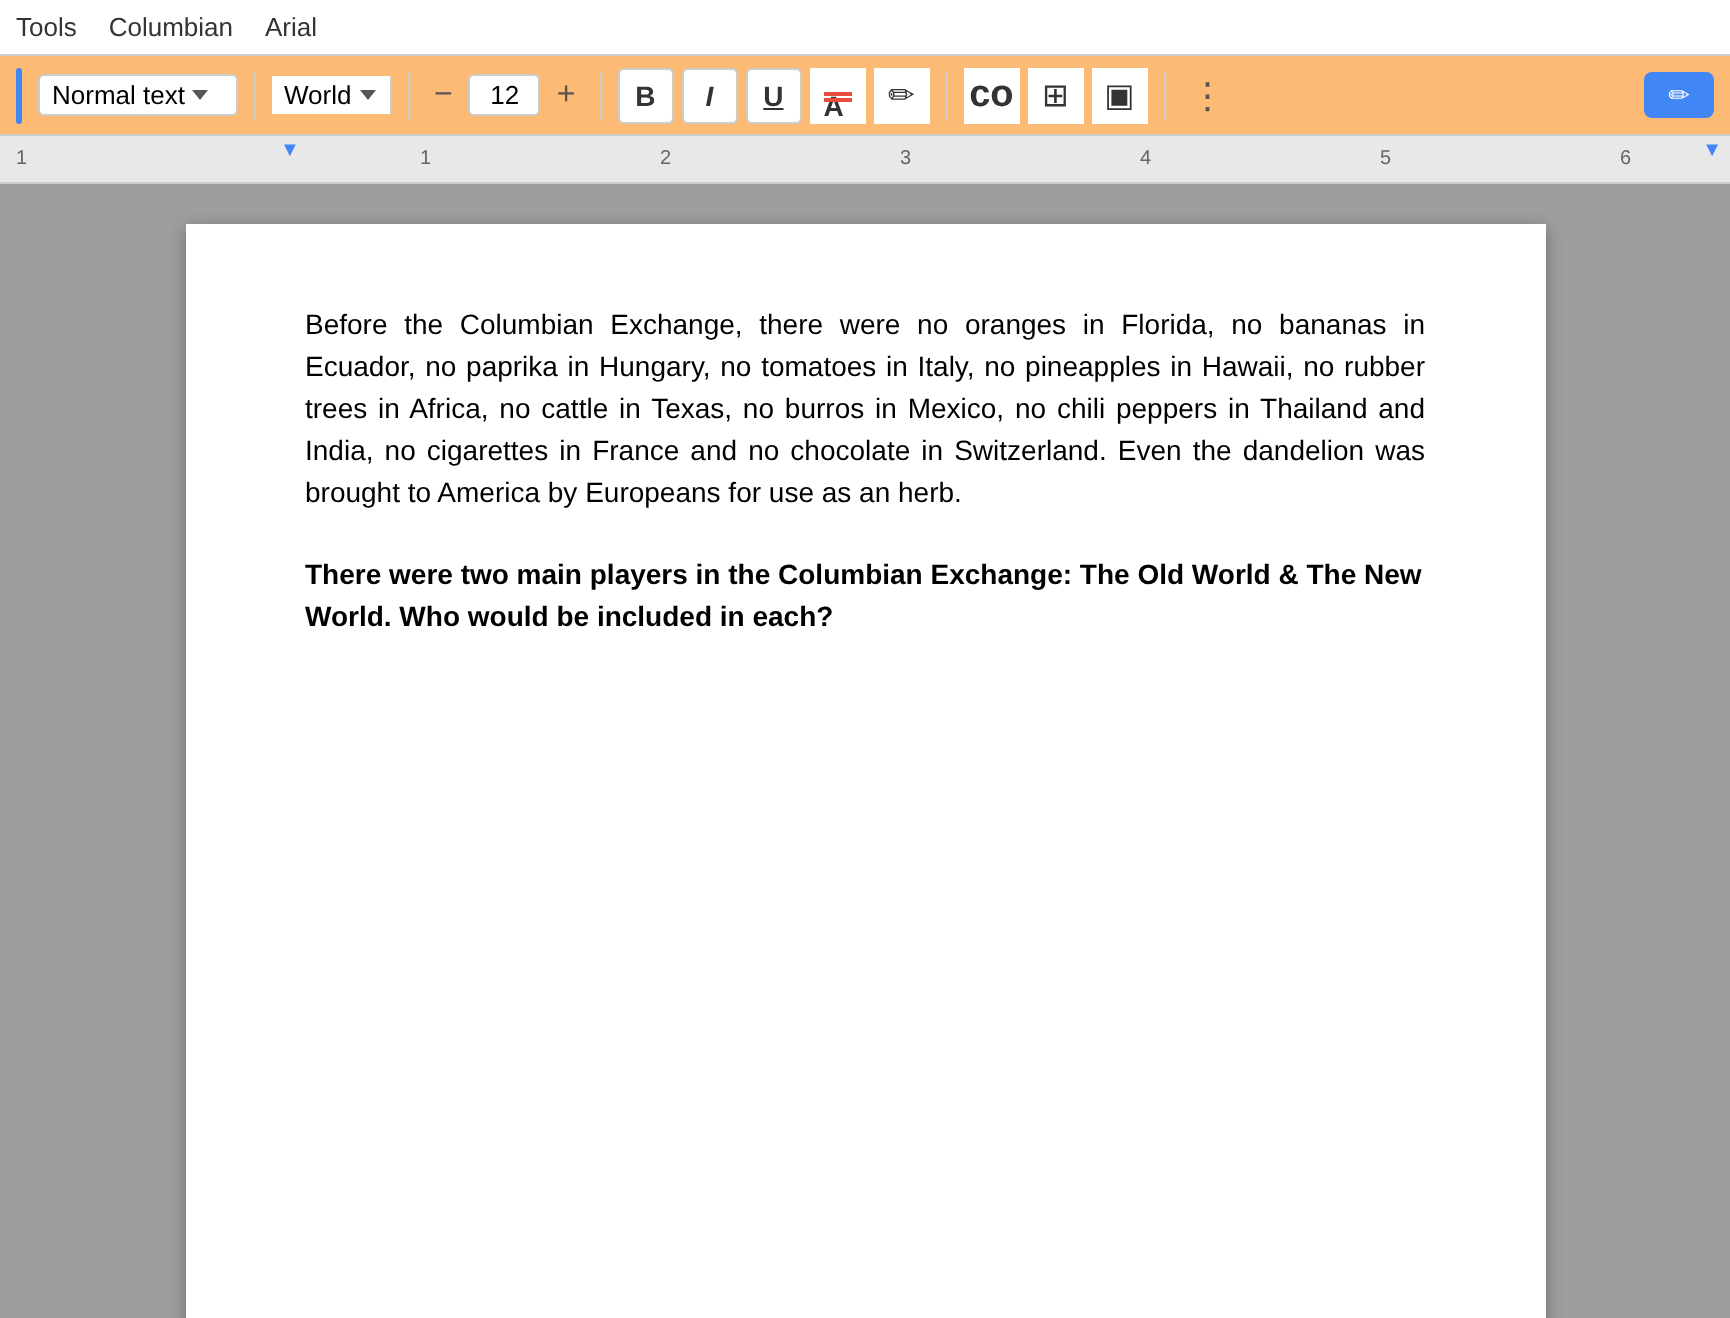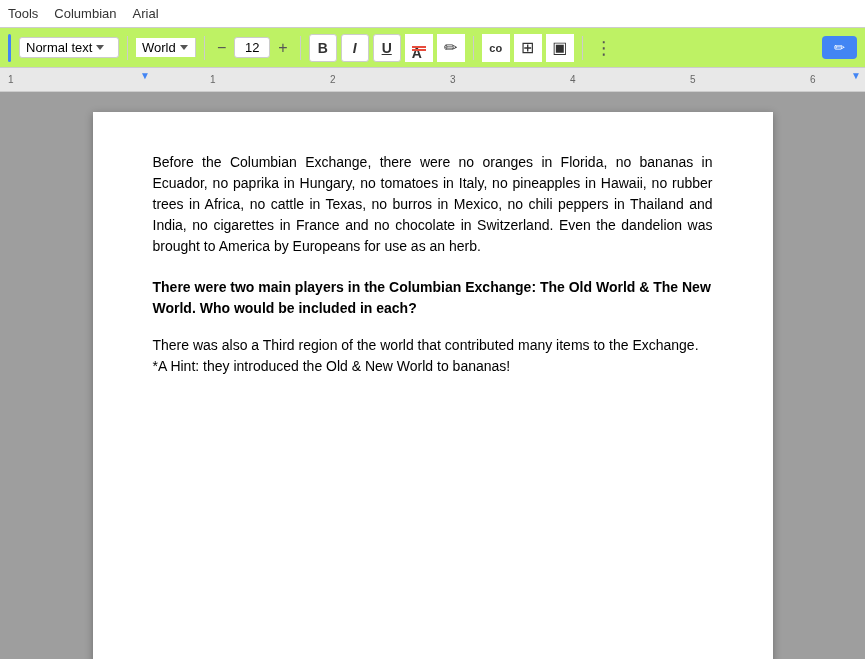--- a/index.html
+++ b/index.html
@@ -25,21 +25,21 @@
     .menu-item {
       font-size: 13px;
       cursor: pointer;
       color: #333;
     }
 
     
     .toolbar {
       display: flex;
       align-items: center;
-      background: #bef264;
+      background: #fdba74;
       padding: 4px 8px;
       border-bottom: 1px solid #ccc;
       gap: 4px;
       height: 40px;
     }
     .toolbar-separator {
       width: 1px;
       height: 24px;
       background: #ccc;
       margin: 0 4px;
@@ -298,21 +298,21 @@
     </div>
   </div>
 
   <div class="toolbar-btn-plain">
     <span style="font-size:16px;">✏</span>
   </div>
 
   <div class="toolbar-separator"></div>
 
   <div class="toolbar-btn-plain">
-    <span style="font-size:11px; font-weight:bold;">co</span>
+    <span style="font-size:19px; font-weight:bold;">co</span>
   </div>
 
   <div class="toolbar-btn-plain">
     <span style="font-size:16px;">⊞</span>
   </div>
 
   <div class="toolbar-btn-plain">
     <span style="font-size:16px;">▣</span>
   </div>
 
@@ -344,19 +344,16 @@
 
 <div class="doc-area">
   <div class="doc-page">
 
     <p class="para-normal">Before the Columbian Exchange, there were no oranges in Florida, no bananas in Ecuador, no paprika in Hungary, no tomatoes in Italy, no pineapples in Hawaii, no rubber trees in Africa, no cattle in Texas, no burros in Mexico, no chili peppers in Thailand and India, no cigarettes in France and no chocolate in Switzerland. Even the dandelion was brought to America by Europeans for use as an herb.</p>
 
     <p class="para-bold">There were two main players in the Columbian Exchange: The Old World &amp; The New World.  Who would be included in each?</p>
 
 
 
-    <p class="para-bold" style="margin-top:16px; font-weight:normal;">
-      <span>There was also a Third region of the world that contributed many items to the Exchange.  *A Hint: they introduced the Old &amp; New World to bananas!</span>
-    </p>
 
 
   </div>
 </div>
 
 </body></html>

